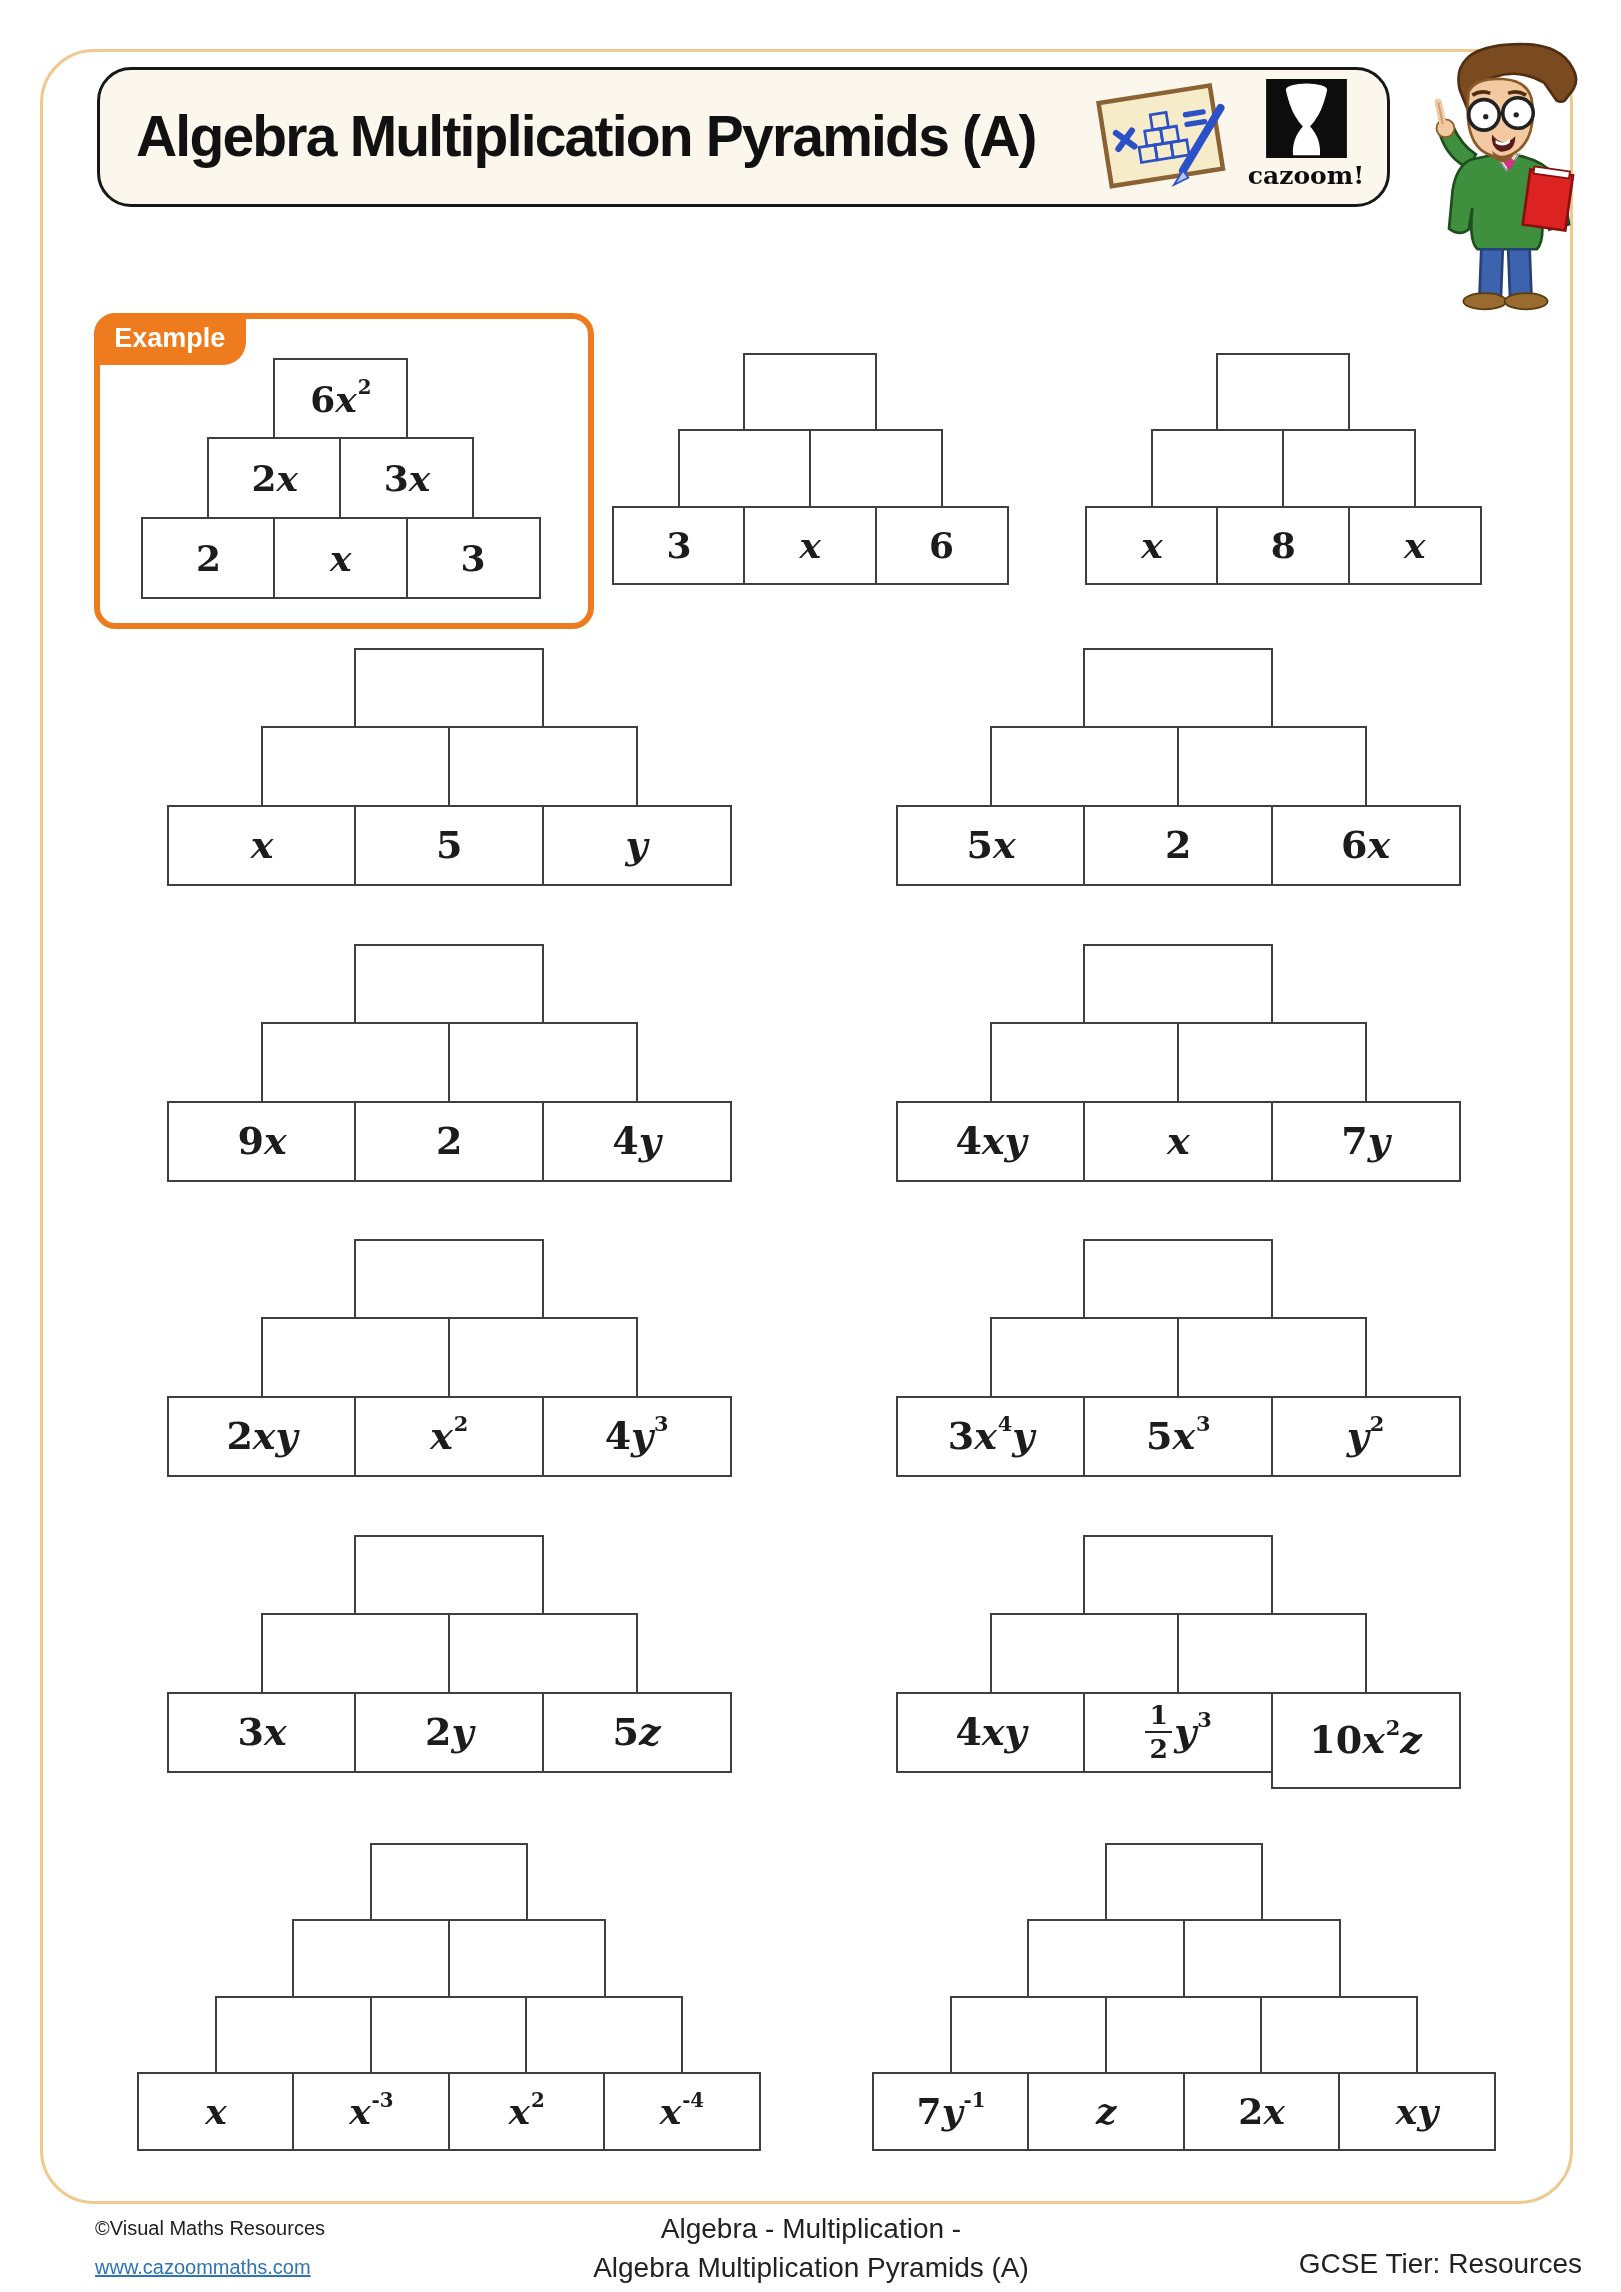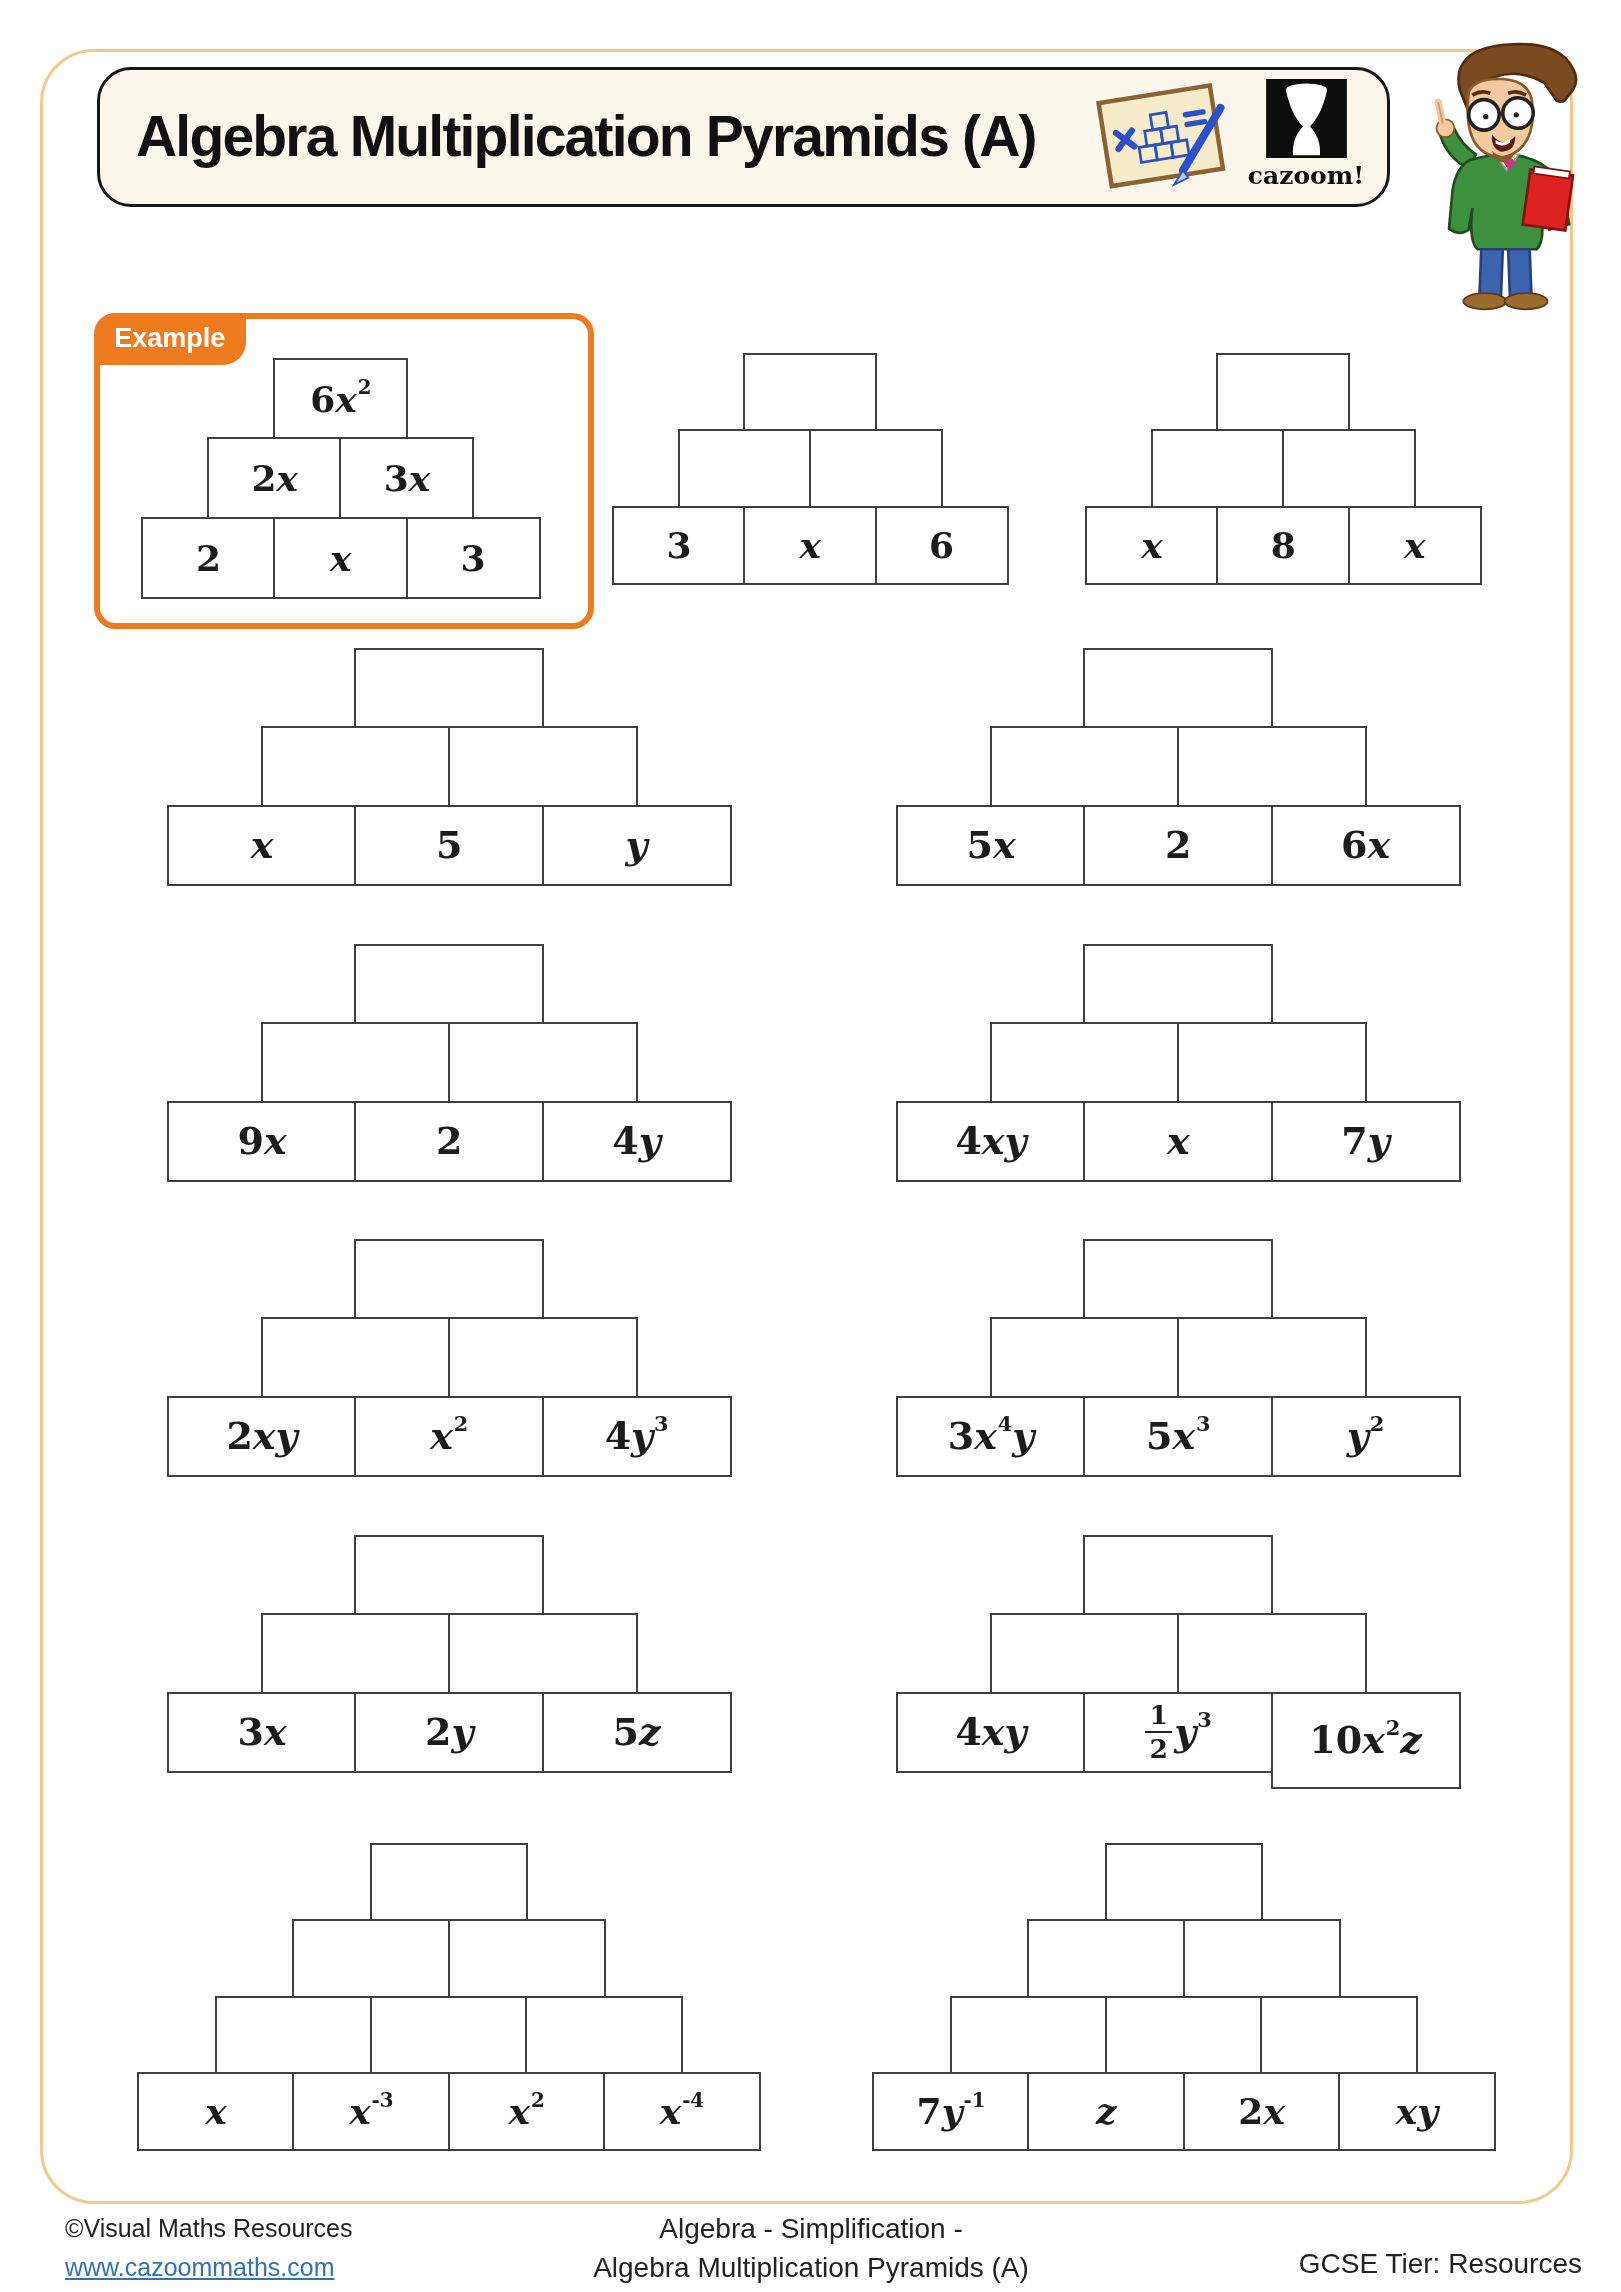--- a/index.html
+++ b/index.html
@@ -39,21 +39,21 @@
   .brick{box-sizing:border-box;background:#ffffff;border:2.7px solid #3f3f3f;
          display:flex;align-items:center;justify-content:center;
          font-family:"DejaVu Serif",serif;font-weight:700;color:#1c1c1c;line-height:1;}
   .brick i{font-style:italic;}
   .brick sup{font-size:0.55em;position:relative;top:-0.55em;font-style:normal;margin-left:0.9px;}
   .frac{display:inline-flex;flex-direction:column;align-items:center;line-height:1;font-size:0.70em;margin-right:1.8px;}
   .fnum{border-bottom:2.7px solid #222;padding:0 4.5px 2.7px;}
   .fden{padding-top:2.7px;}
 
   
-  #footer-left{position:absolute;left:65px;top:2209px;font-size:25px;color:#222;line-height:39px;}
+  #footer-left{position:absolute;left:95px;top:2209px;font-size:20px;color:#222;line-height:39px;}
   #footer-link{color:#2e74b5;text-decoration:underline;}
   #footer-center{position:absolute;left:0;top:2209px;width:1622px;text-align:center;
                  font-size:28px;color:#222;line-height:39px;}
   #footer-right{position:absolute;right:40px;top:2248px;font-size:28px;color:#222;}
 </style>
 </head>
 <body>
 
 <div id="page">
 
@@ -380,20 +380,20 @@
         </div>
       </div>
     </div>
 
   <div id="footer-left">
     <div>©Visual Maths Resources</div>
     <div><a id="footer-link" href="#">www.cazoommaths.com</a></div>
   </div>
 
   <div id="footer-center">
-    <div>Algebra - Simplification -</div>
+    <div>Algebra - Multiplication -</div>
     <div>Algebra Multiplication Pyramids (A)</div>
   </div>
 
   <div id="footer-right">GCSE Tier: Resources</div>
 
 </div>
 
 
 </body></html>

